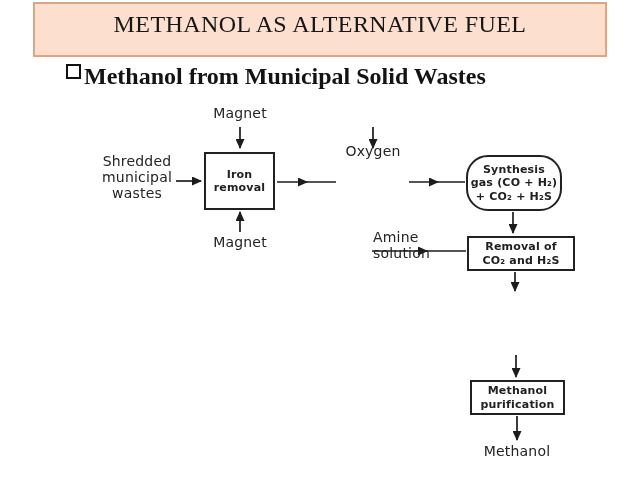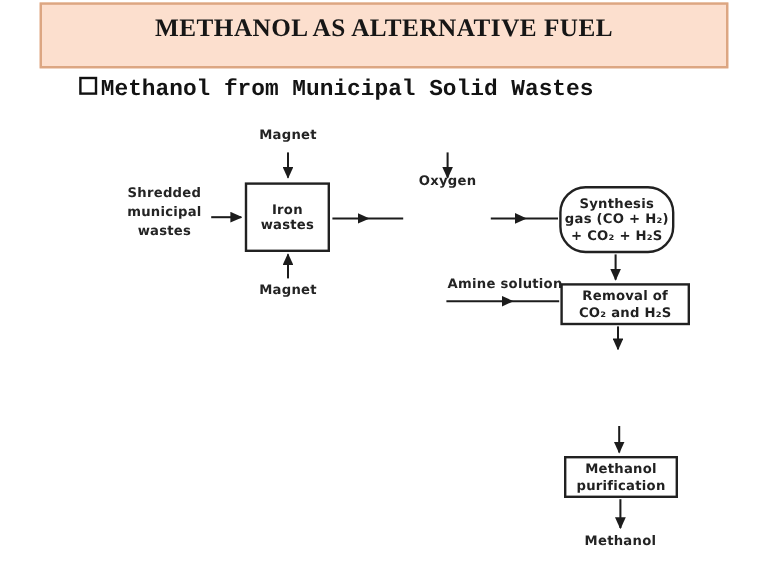--- a/index.html
+++ b/index.html
@@ -8,46 +8,46 @@
     overflow:hidden; font-family:"DejaVu Sans", sans-serif;
   }
   
   .title-banner {
     position:absolute; left:33px; top:2px; width:574px; height:55px;
     box-sizing:border-box; background:#fcdfce; border:2px solid #dca682;
     text-align:center; padding-top:7px;
   }
   .title-banner .title-text {
     font-family:"Liberation Serif","DejaVu Serif",serif;
-    font-weight:bold; font-size:21px; color:#161616; letter-spacing:0.4px;
+    font-weight:normal; font-size:24px; color:#161616; letter-spacing:0.4px;
   }
   
   .subtitle-row {
     position:absolute; left:66px; top:63px; height:26px;
-    font-family:Liberation Mono, monospace;
-    font-weight:bold; font-size:19px; color:#131313;
+    font-family:Liberation Serif, serif;
+    font-weight:bold; font-size:24px; color:#131313;
     display:flex; align-items:flex-start;
   }
   .bullet-square {
     display:inline-block; width:11px; height:11px;
     border:2.5px solid #111; margin-right:3px; margin-top:1px;
     background:#fff;
   }
   
   .pbox {
     position:absolute; box-sizing:border-box;
     border:2px solid #212121; background:#ffffff;
     display:flex; align-items:center; justify-content:center;
     text-align:center; white-space:pre-line;
     font-weight:bold; font-size:11px; line-height:13.5px;
     color:#212121; letter-spacing:0.2px;
   }
   .dlabel {
     position:absolute; white-space:pre-line;
-    font-weight:bold; font-size:11px; line-height:16px;
+    font-weight:normal; font-size:14px; line-height:16px;
     color:#242424; letter-spacing:0.2px;
   }
   .ta-c { text-align:center; }
   .ta-l { text-align:left; }
   #arrow-layer { position:absolute; left:0; top:0; pointer-events:none; }
 
   #box-iron-removal        { left:204px; top:152px; width:71px; height:58px; }
   #box-gasifier            { left:337px; top:152px; width:70px; height:58px; }
   #box-synthesis-gas       { left:466px; top:155px; width:96px; height:56px;border-radius:22px; }
   #box-acid-gas-removal    { left:467px; top:236px; width:108px; height:35px; }
@@ -90,21 +90,21 @@
       <path d="M409,182 L438,182 L465,182" marker-mid="url(#ah)"></path>
       <path d="M372,251 L427,251 L466,251" marker-mid="url(#ah)"></path>
       <path d="M513,212 L513,233" marker-end="url(#ah)"></path>
       <path d="M515,272 L515,291" marker-end="url(#ah)"></path>
       <path d="M516,355 L516,377" marker-end="url(#ah)"></path>
       <path d="M517,416 L517,440" marker-end="url(#ah)"></path>
     </g>
   </svg>
 
   <div class="pbox" id="box-iron-removal">Iron
-wastes</div>
+removal</div>
   <div class="pbox" id="box-synthesis-gas">Synthesis
 gas (CO + H₂)
 + CO₂ + H₂S</div>
   <div class="pbox" id="box-acid-gas-removal">Removal of
 CO₂ and H₂S</div>
   <div class="pbox" id="box-methanol-purification">Methanol
 purification</div>
 
   <div class="dlabel ta-c" id="label-magnet-top">Magnet</div>
   <div class="dlabel ta-c" id="label-oxygen">Oxygen</div>

